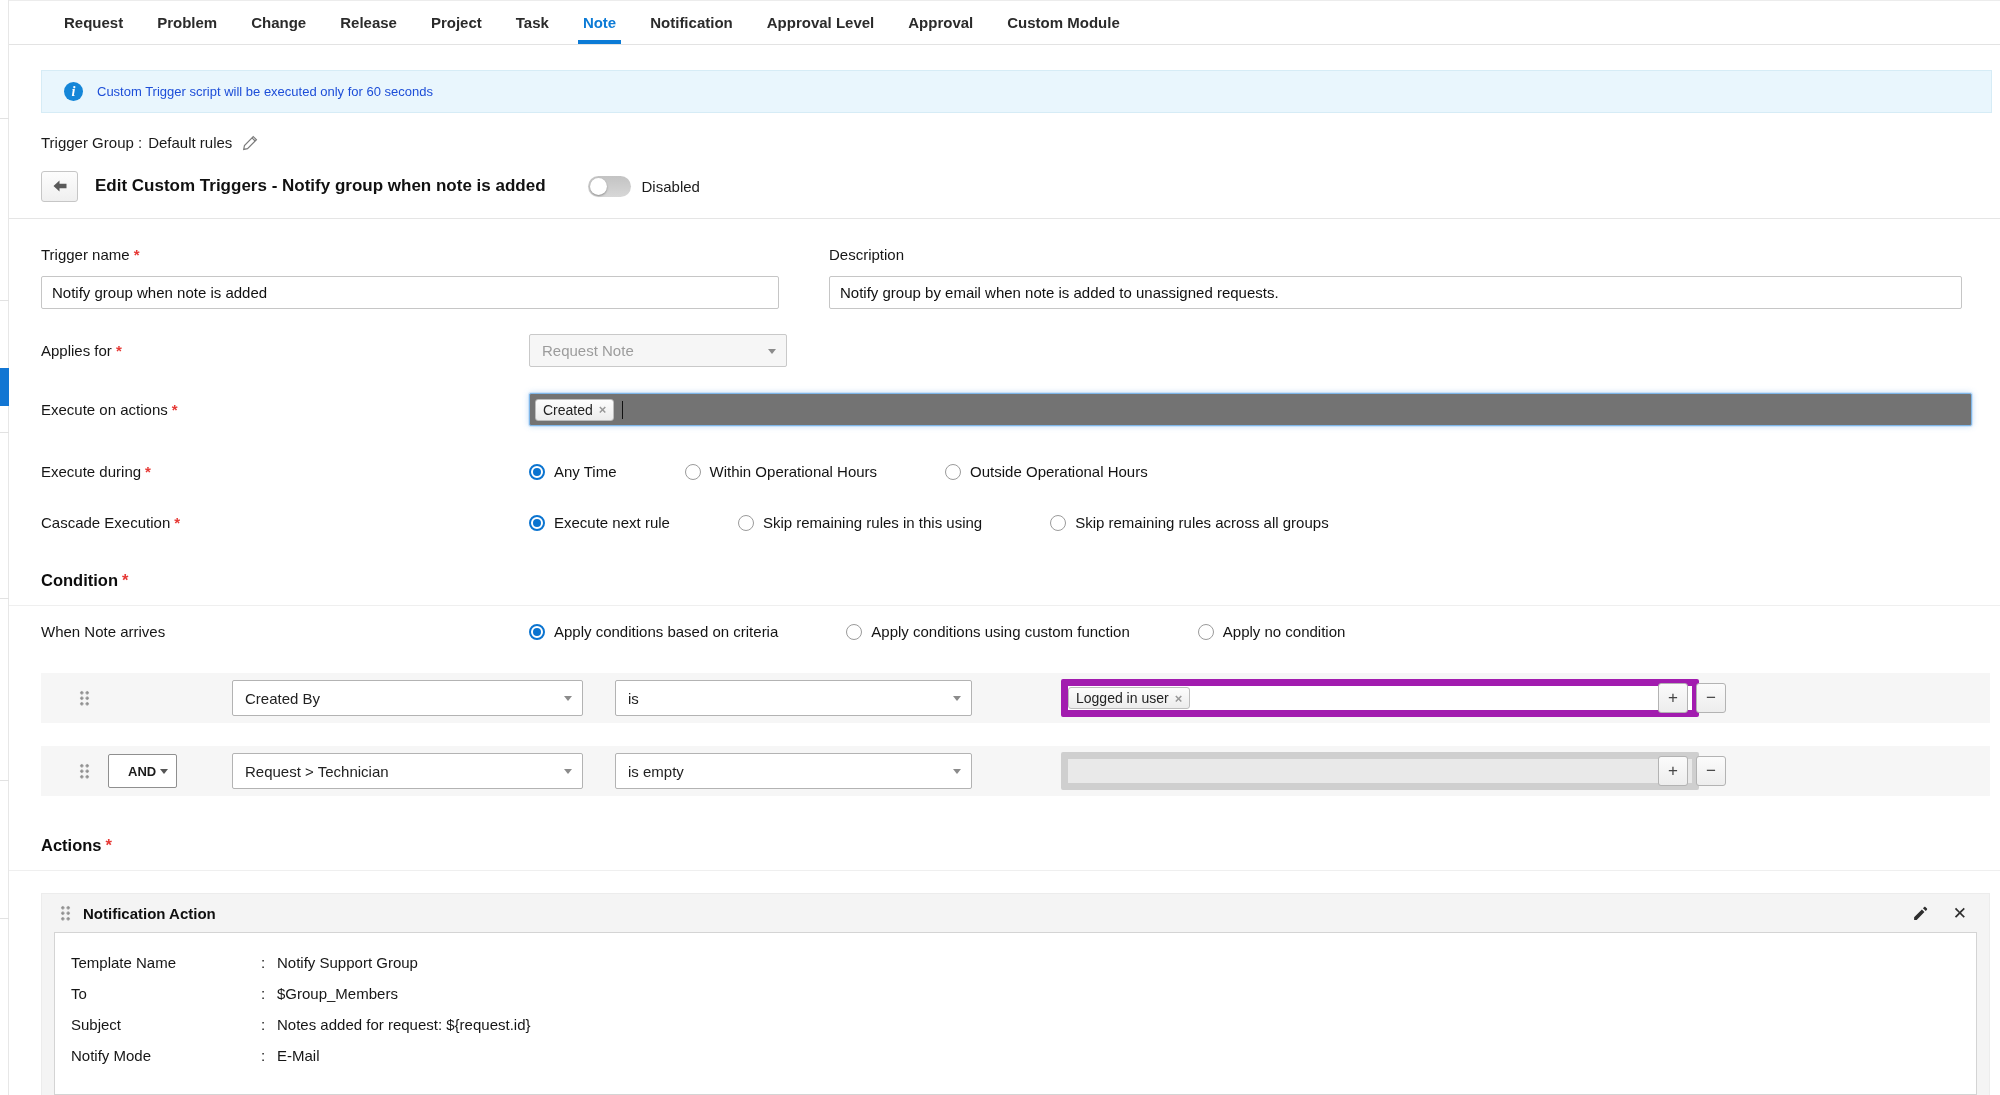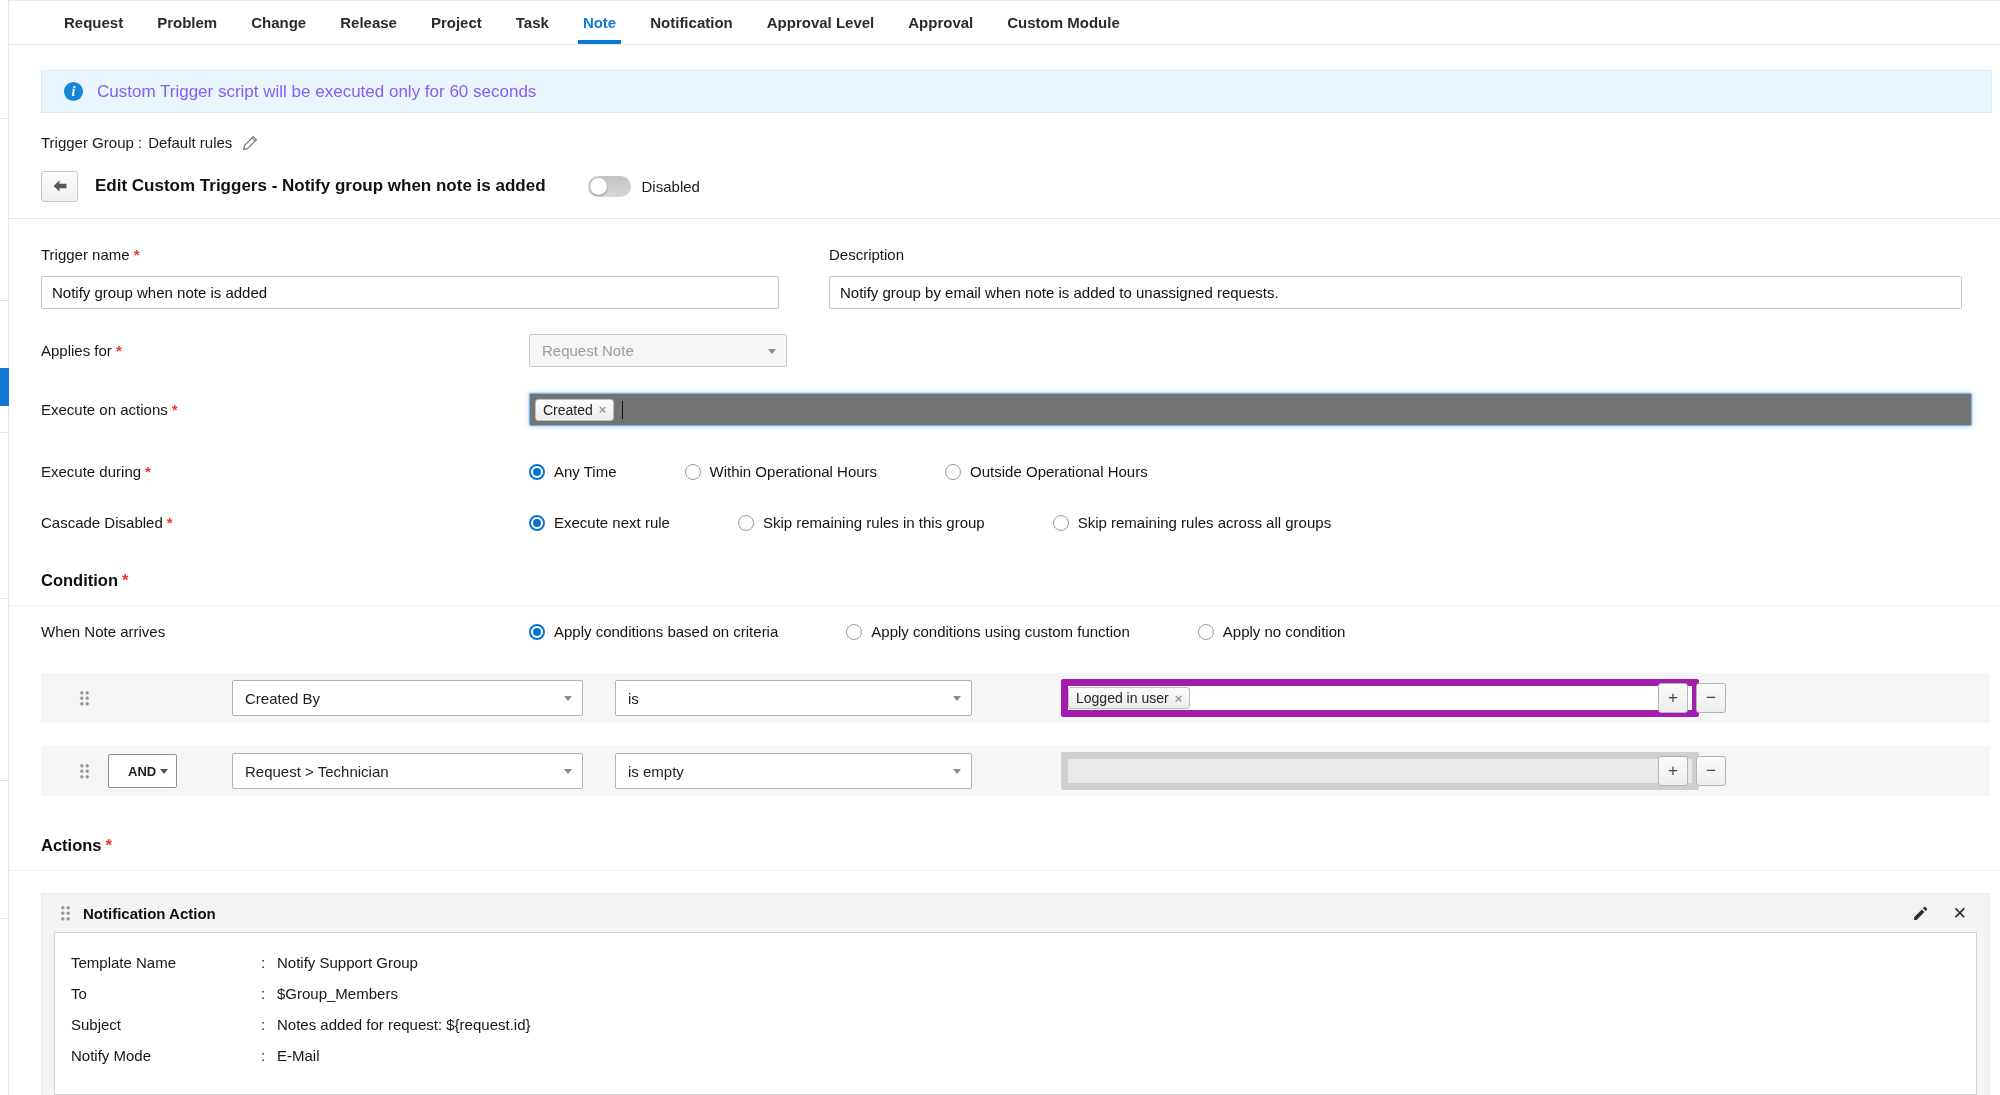--- a/index.html
+++ b/index.html
@@ -23,21 +23,21 @@
   .tab.active::after { content:""; position:absolute; left:12px; right:12px; bottom:0;
                        height:4px; background:#0c7bd6; }
 
   
   .banner { margin:25px 8px 0 32px; height:43px; background:#e9f6fd; border:1px solid #d6ecf6;
             display:flex; align-items:center; padding-left:22px; }
   .info-icon { width:19px; height:19px; border-radius:50%; background:#1486d8; color:#fff;
                display:flex; align-items:center; justify-content:center; flex:none;
                font-family:"Liberation Serif", serif; font-style:italic; font-weight:700; font-size:14px; }
   .info-icon::before { content:"i"; }
-  .banner-text { margin-left:14px; font-size:17px; color:#8b5cf6; }
+  .banner-text { margin-left:14px; font-size:13px; color:#1d4ed8; }
 
   
   .tg-row { margin:21px 0 0 32px; display:flex; align-items:center; }
   .tg-label { font-size:15px; font-weight:400; }
   .tg-value { font-size:15px; margin-left:6px; }
   .pencil-outline { margin-left:10px; cursor:pointer; display:flex; }
 
   
   .page-head { margin:18px 0 0 32px; display:flex; align-items:center; height:34px; }
   .back-btn { width:37px; height:31px; background:linear-gradient(#fdfdfd,#efefef);
@@ -244,30 +244,30 @@
       </span>
       <span class="radio-item">
         <span class="radio"></span>
         <span class="radio-text">Outside Operational Hours</span>
       </span>
     </div>
   </div>
 
   <div class="hrow row-radios2">
     <span class="lbl field-label">
-      <span>Cascade Disabled</span><span class="req">*</span>
+      <span>Cascade Execution</span><span class="req">*</span>
     </span>
     <div class="radio-group">
       <span class="radio-item">
         <span class="radio checked"></span>
         <span class="radio-text">Execute next rule</span>
       </span>
       <span class="radio-item">
         <span class="radio"></span>
-        <span class="radio-text">Skip remaining rules in this group</span>
+        <span class="radio-text">Skip remaining rules in this using</span>
       </span>
       <span class="radio-item">
         <span class="radio"></span>
         <span class="radio-text">Skip remaining rules across all groups</span>
       </span>
     </div>
   </div>
 
   <div class="section-heading">
     <span>Condition</span><span class="req">*</span>

